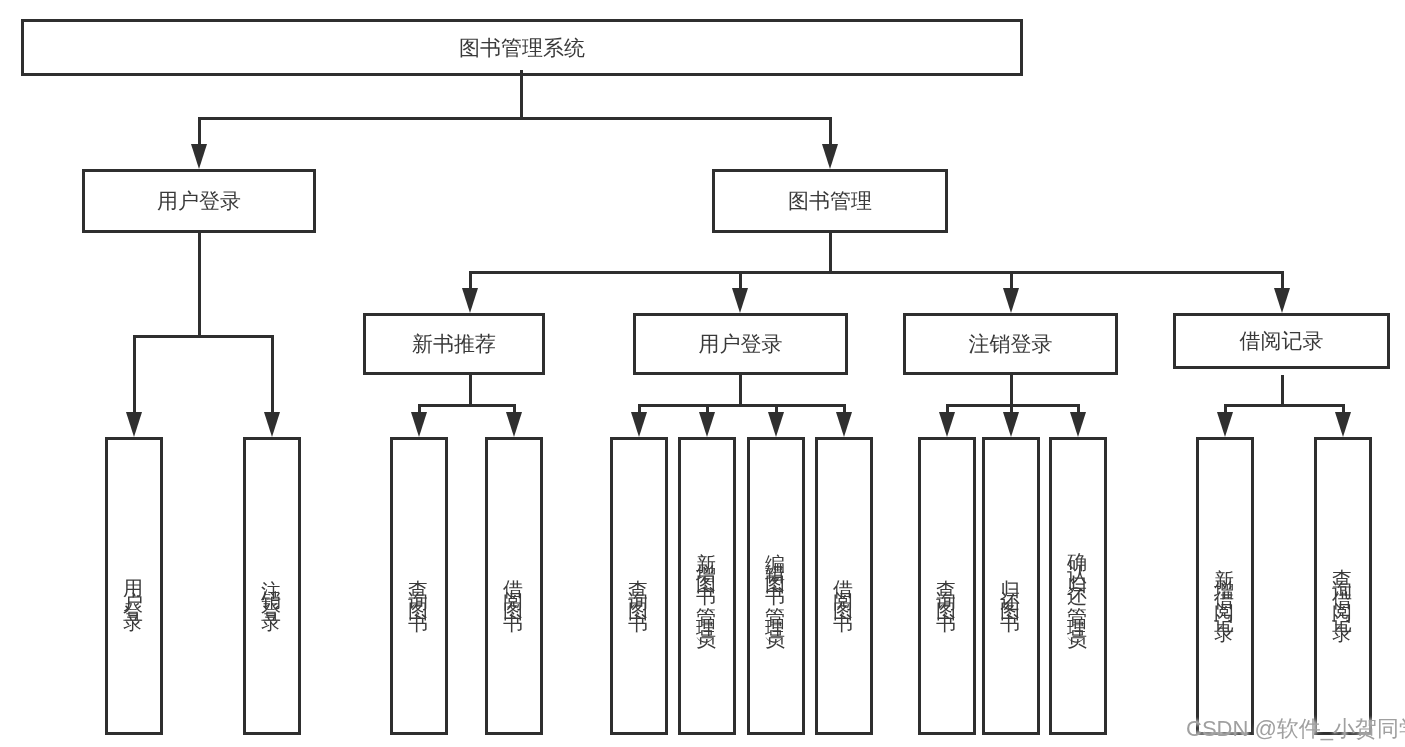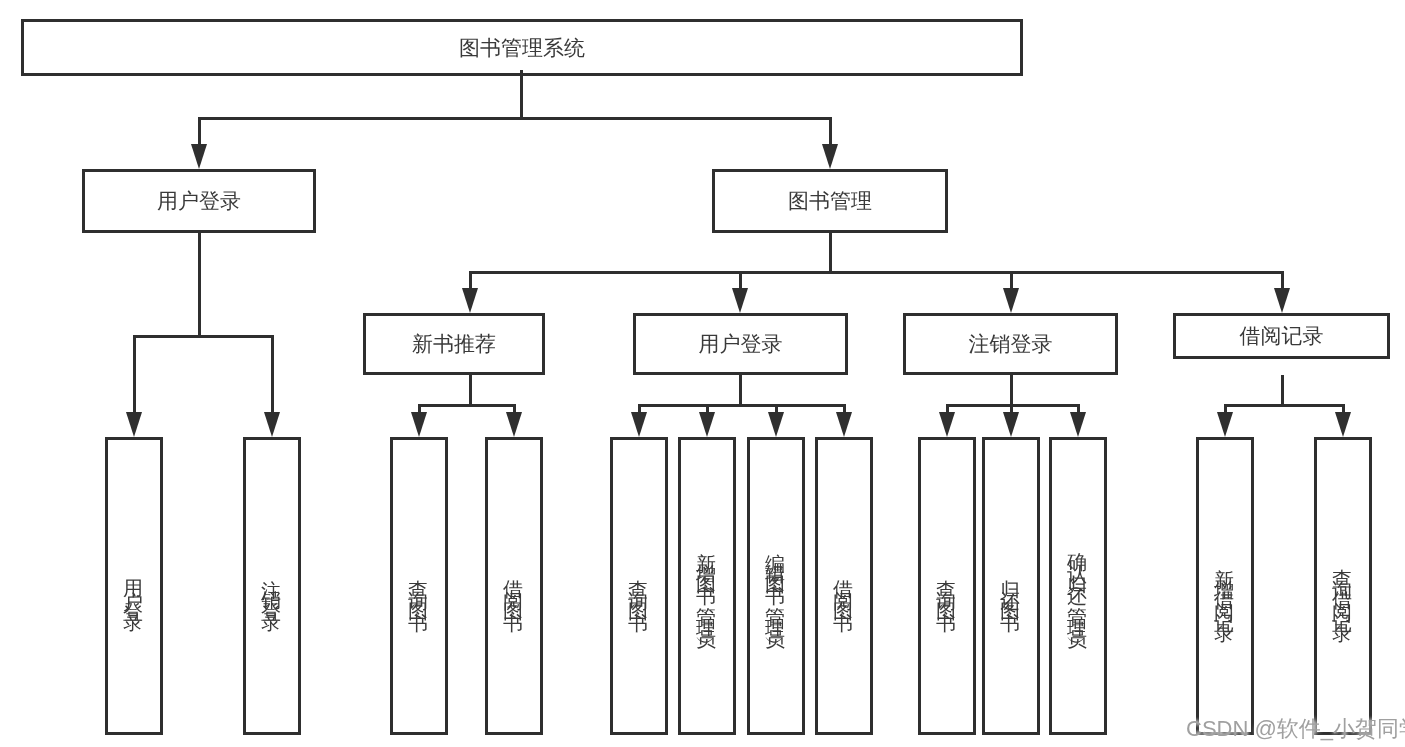--- a/index.html
+++ b/index.html
@@ -94,21 +94,21 @@
 
   <div class="box" style="left:363px;top:313px;width:182px;height:62px">
     <span>新书推荐</span>
   </div>
   <div class="box" style="left:633px;top:313px;width:215px;height:62px">
     <span>用户登录</span>
   </div>
   <div class="box" style="left:903px;top:313px;width:215px;height:62px">
     <span>注销登录</span>
   </div>
-  <div class="box" style="left:1173px;top:313px;width:217px;height:46px">
+  <div class="box" style="left:1173px;top:313px;width:217px;height:56px">
     <span>借阅记录</span>
   </div>
 
   <div class="vl" style="left:469px;top:375px;height:32px"></div>
   <div class="hl" style="left:418px;top:404px;width:98px"></div>
   <div class="vl" style="left:418px;top:404px;height:10px"></div>
   <div class="ar" style="left:411px;top:412px"></div>
   <div class="vl" style="left:513px;top:404px;height:10px"></div>
   <div class="ar" style="left:506px;top:412px"></div>
 

